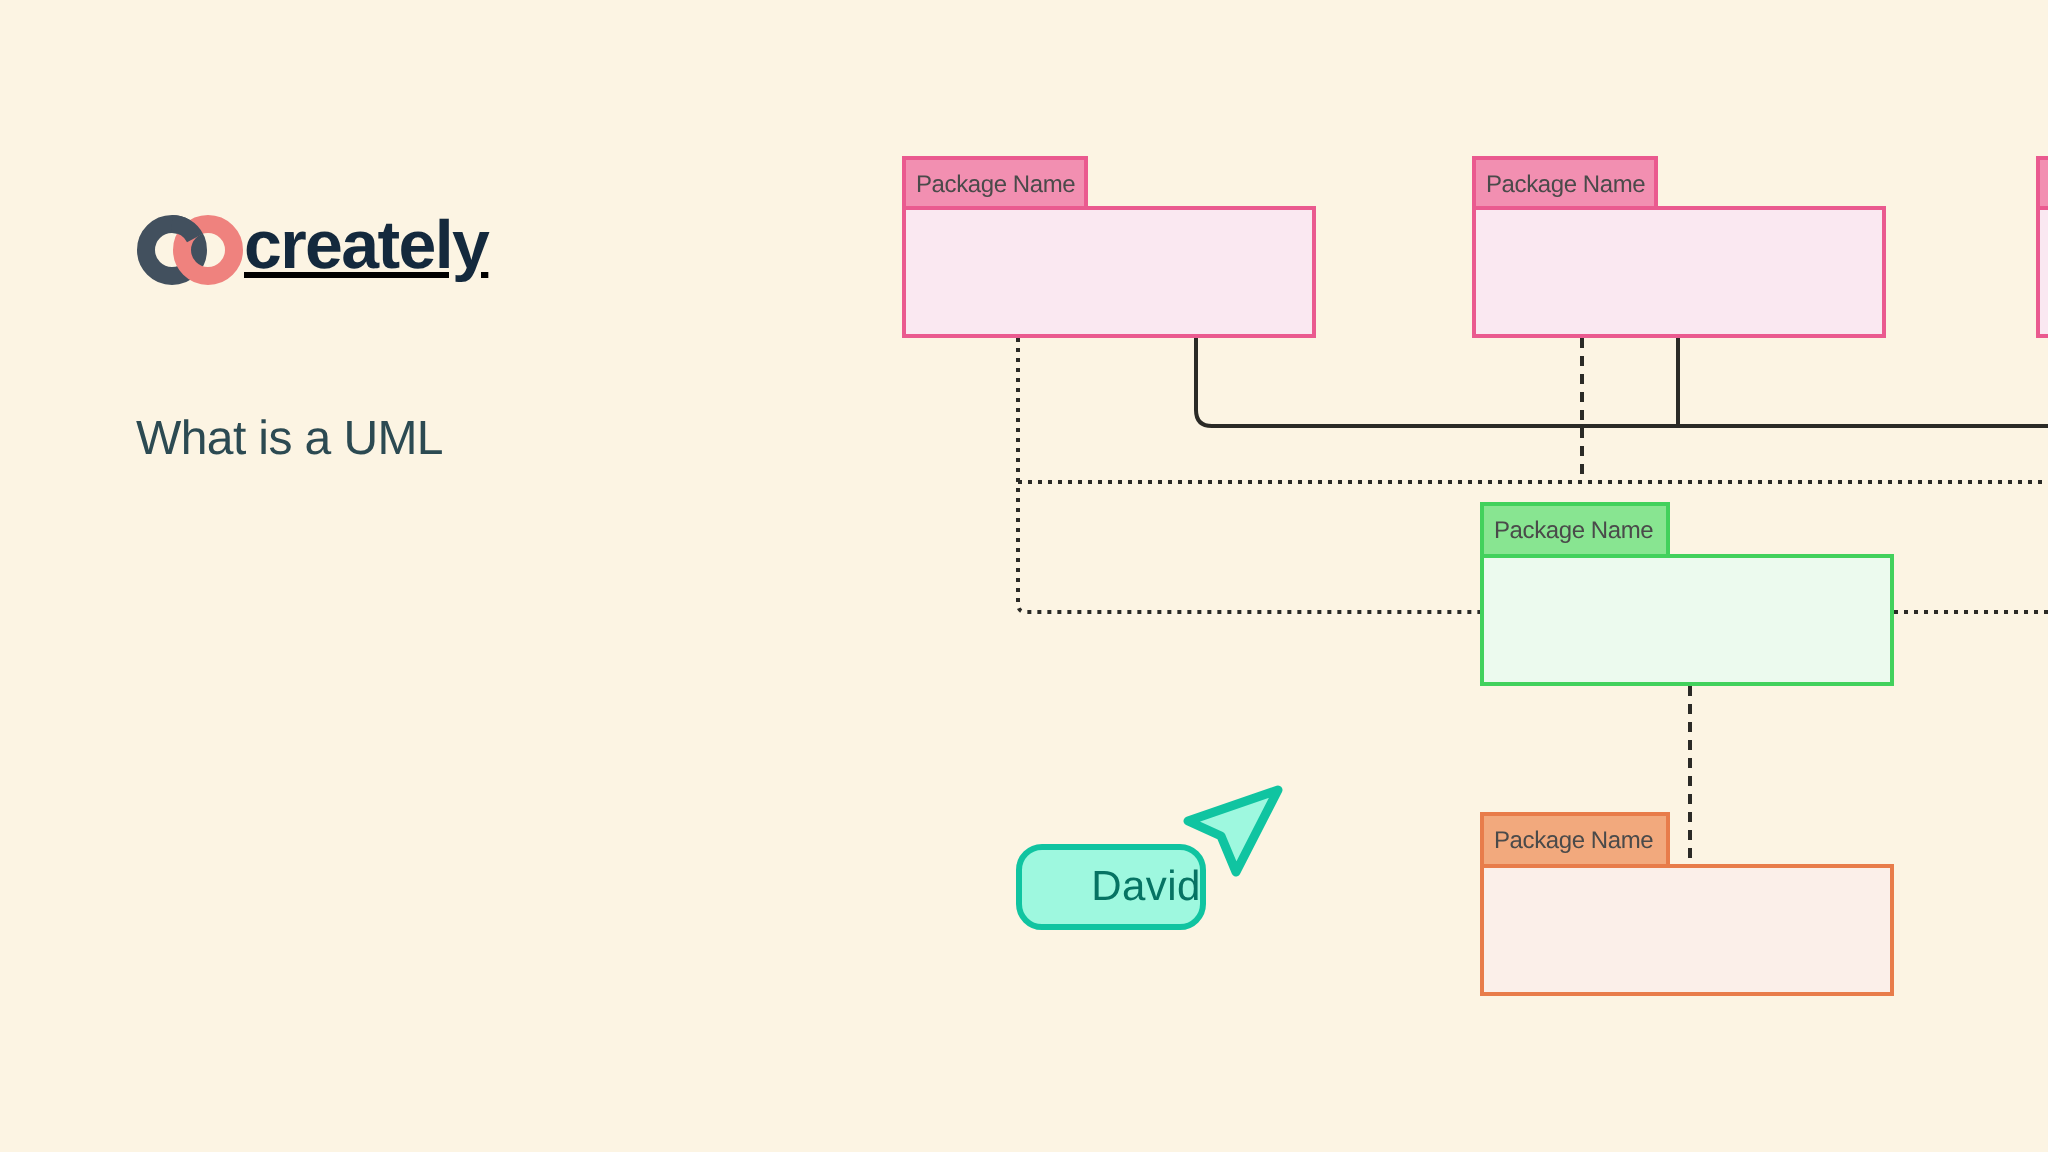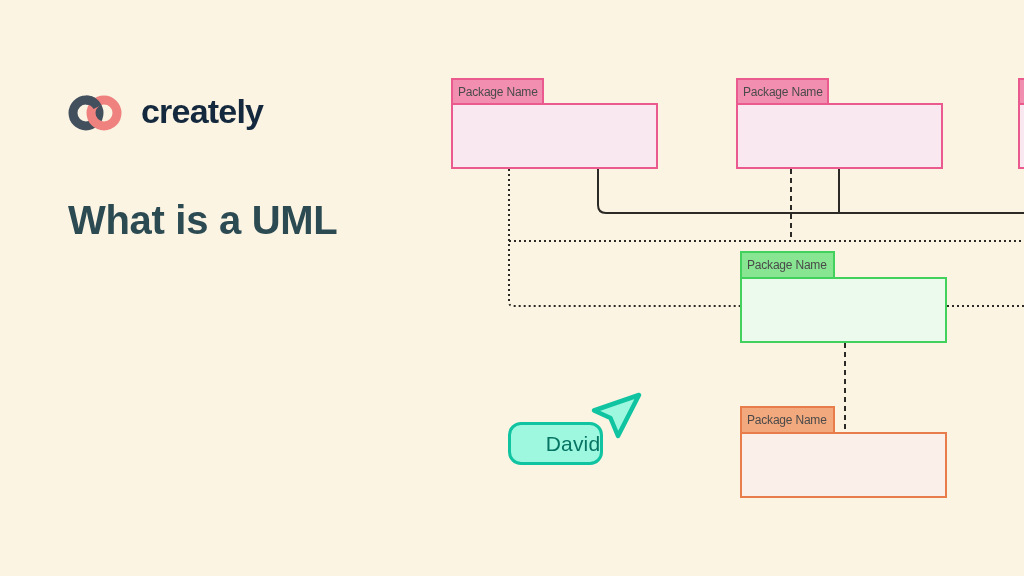--- a/index.html
+++ b/index.html
@@ -15,31 +15,31 @@
   *{box-sizing:border-box;margin:0;padding:0;}
   html,body{width:1024px;height:576px;overflow:hidden;}
   body{
     background:var(--bg);
     font-family:"Liberation Sans","DejaVu Sans",sans-serif;
     position:relative;
   }
   .canvas{position:absolute;inset:0;width:1024px;height:576px;overflow:hidden;}
 
   
-  .brand{position:absolute;left:68px;top:94px;display:flex;align-items:center;gap:19px;}
+  .brand{position:absolute;left:68px;top:106px;display:flex;align-items:center;gap:0;text-decoration:underline;}
   .brand-mark{display:block;}
   .brand-name{
     font-size:34px;font-weight:800;color:var(--brand);
     letter-spacing:-0.8px;line-height:1;padding-bottom:4px;
   }
 
   
   .title{position:absolute;left:68px;top:197px;width:380px;}
   .title span{
-    display:block;font-size:40px;font-weight:700;color:var(--heading);
+    display:block;font-size:24px;font-weight:400;color:var(--heading);
     line-height:46px;letter-spacing:-0.3px;
   }
 
   
   .connectors{position:absolute;left:0;top:0;width:1024px;height:576px;}
   .conn{fill:none;stroke:var(--conn);stroke-width:2;}
   .conn.dashed{stroke-dasharray:5 4;}
   .conn.dotted{stroke-dasharray:2 3;}
 
   

